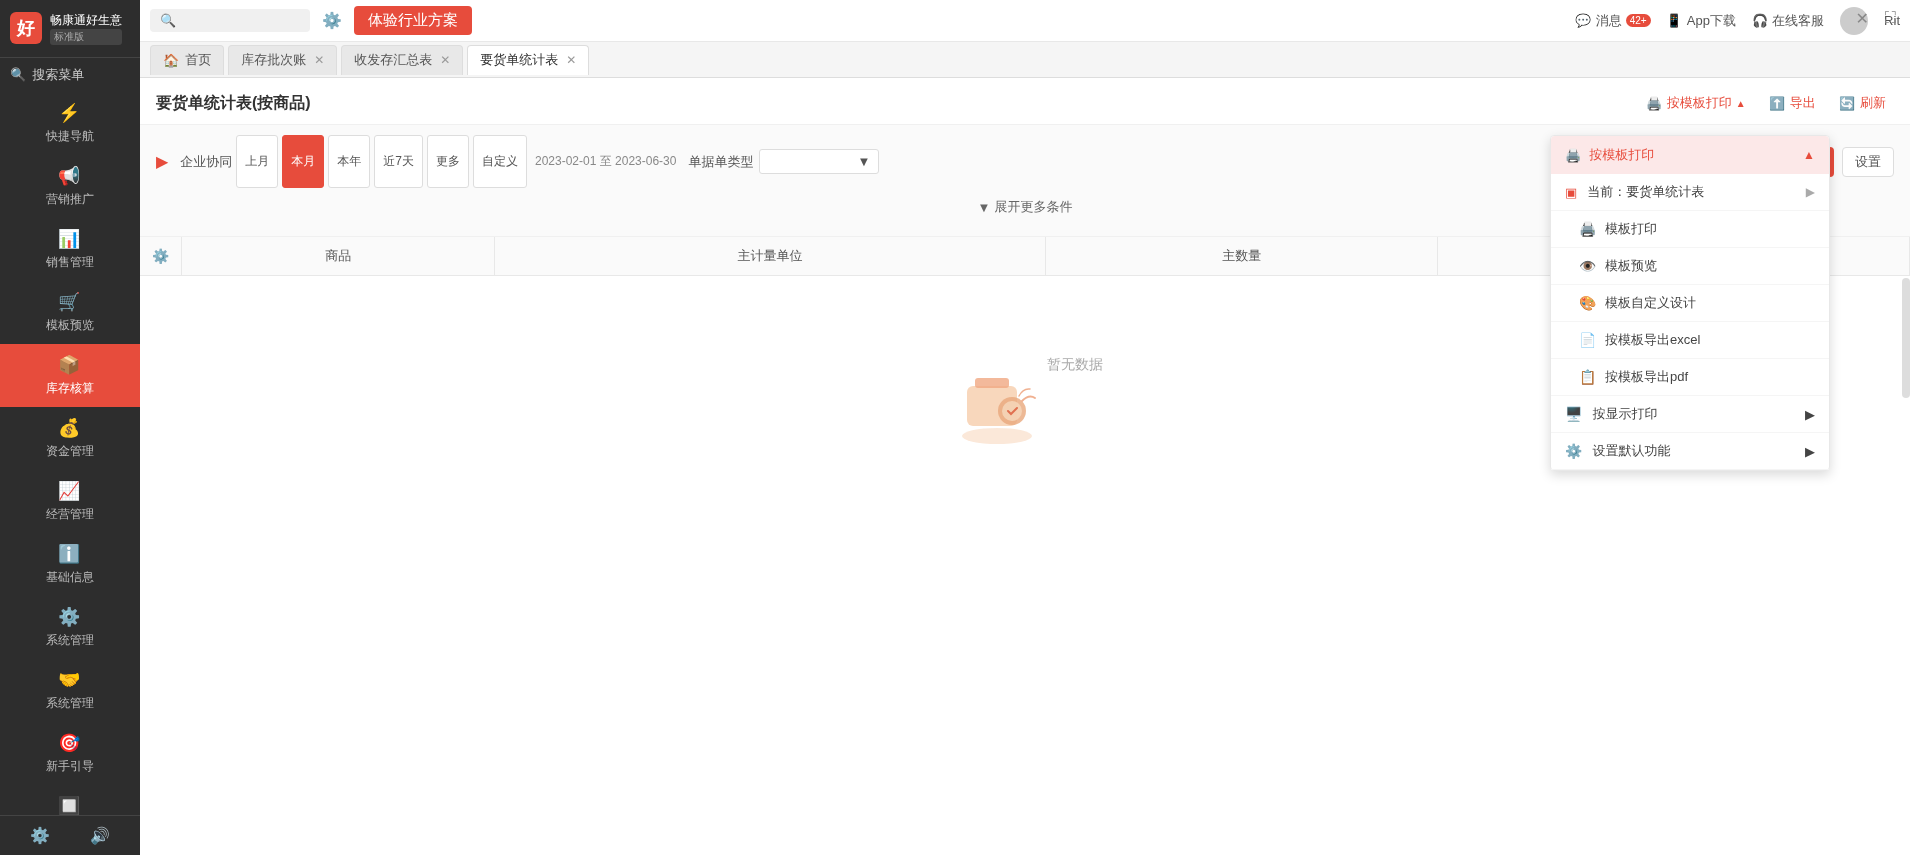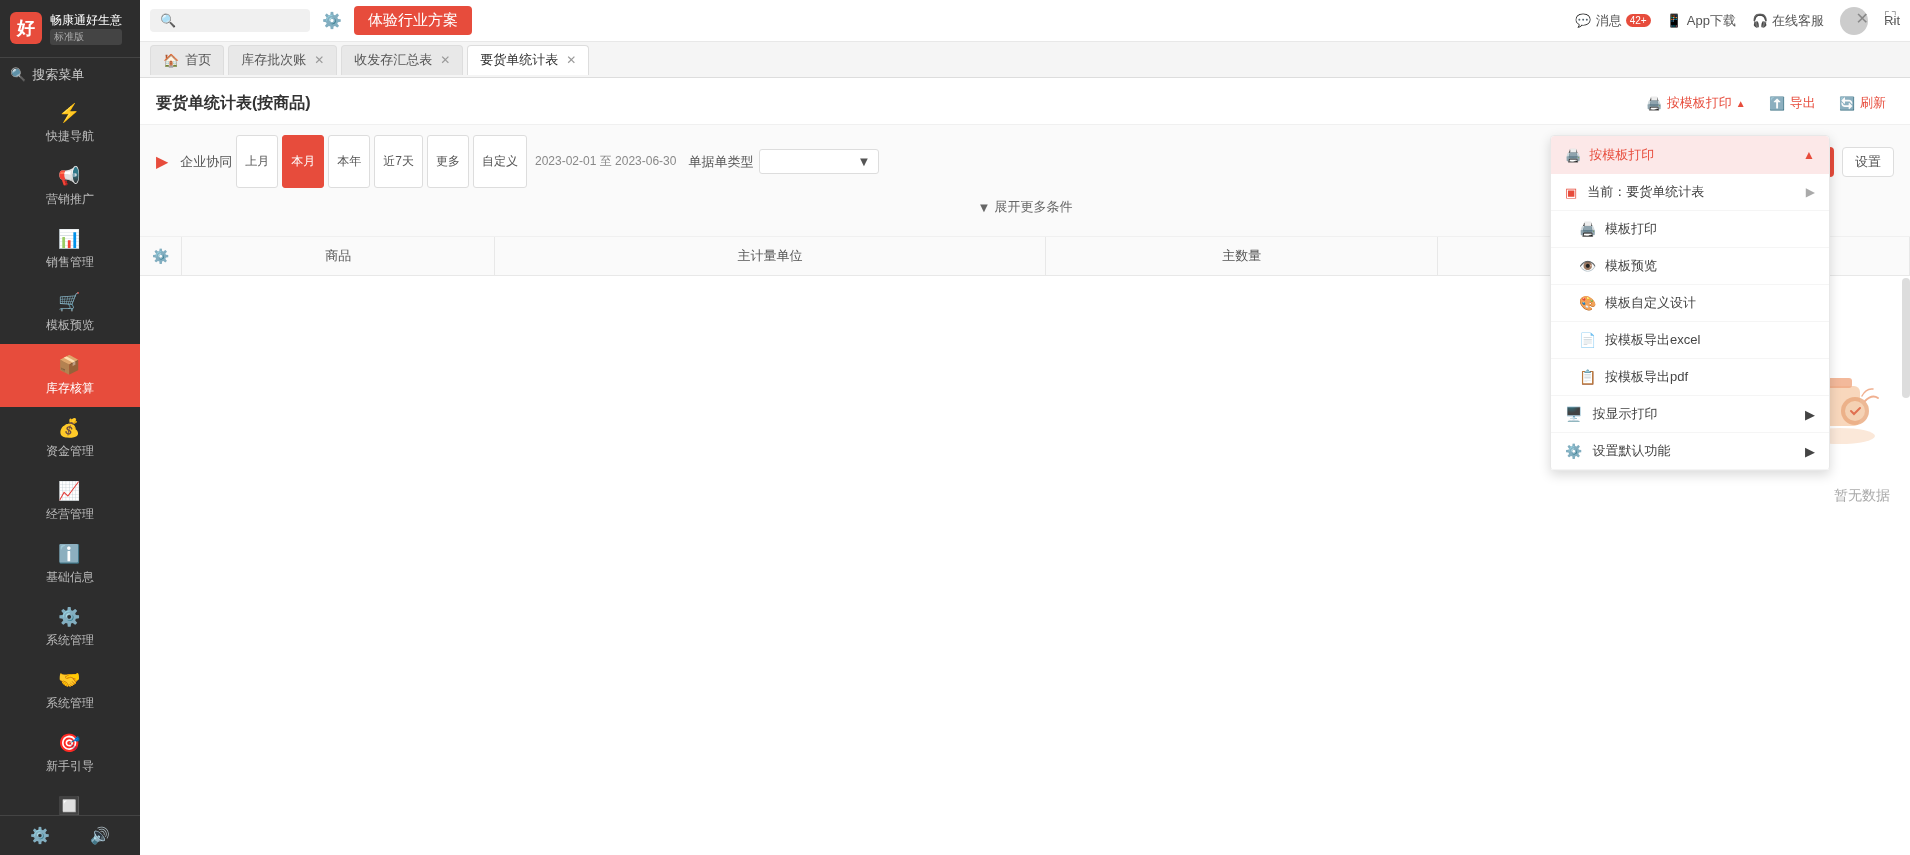--- a/index.html
+++ b/index.html
@@ -212,21 +212,21 @@
       background: #fafafa; padding: 10px 12px;
       text-align: center; border-bottom: 1px solid #e8e8e8;
       border-right: 1px solid #e8e8e8;
       color: #555; font-weight: normal; white-space: nowrap;
     }
     .data-table th:first-child { width: 40px; }
     .table-settings-icon { color: #888; cursor: pointer; font-size: 14px; }
 
     
     .empty-state {
-      display: flex; flex-direction: column; align-items: flex-end; justify-content: center;
+      display: flex; flex-direction: row; align-items: flex-start; justify-content: center;
       padding: 80px 20px;
       color: #aaa;
     }
     .empty-icon {
       font-size: 80px; margin-bottom: 12px;
       color: #f5c6a0;
     }
     .empty-text { font-size: 14px; color: #aaa; }
 
     

